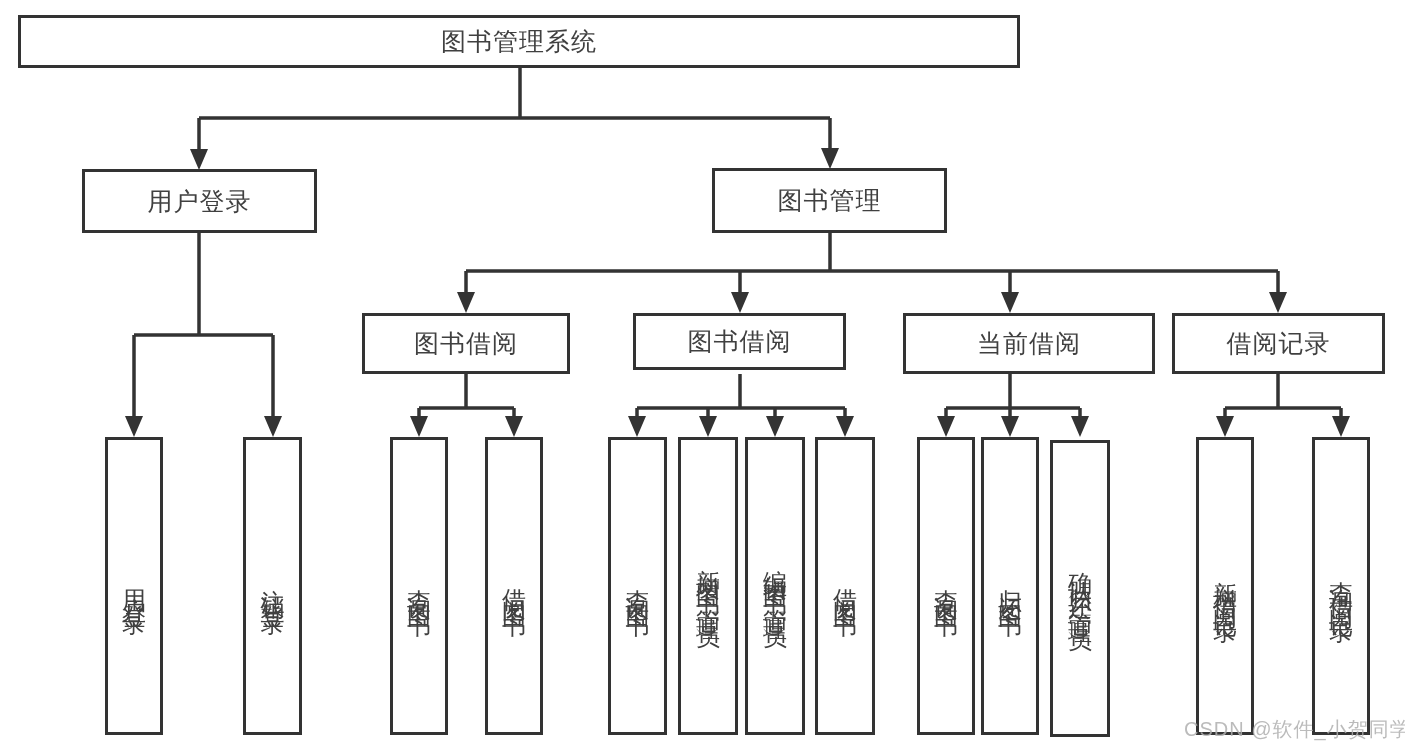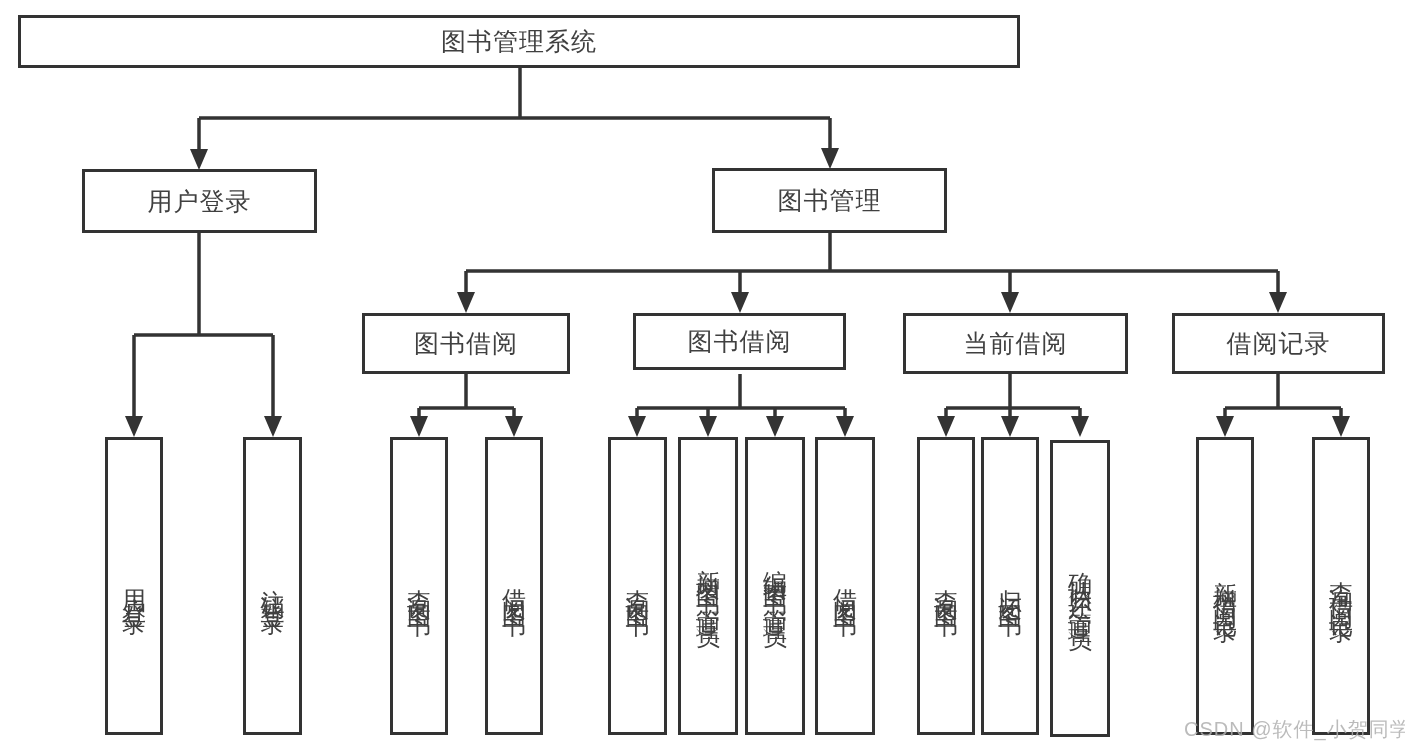--- a/index.html
+++ b/index.html
@@ -107,21 +107,21 @@
   <div class="node h" style="left:712px;top:168px;width:235px;height:65px">
     <span>图书管理</span>
   </div>
 
   <div class="node h" style="left:362px;top:313px;width:208px;height:61px">
     <span>图书借阅</span>
   </div>
   <div class="node h" style="left:633px;top:313px;width:213px;height:57px">
     <span>图书借阅</span>
   </div>
-  <div class="node h" style="left:903px;top:313px;width:225px;height:61px">
+  <div class="node h" style="left:903px;top:313px;width:252px;height:61px">
     <span>当前借阅</span>
   </div>
   <div class="node h" style="left:1172px;top:313px;width:213px;height:61px">
     <span>借阅记录</span>
   </div>
 
   <div class="node v" style="left:105px;top:437px;width:58px;height:298px">
     <span>用户登录</span>
   </div>
   <div class="node v" style="left:243px;top:437px;width:59px;height:298px">

